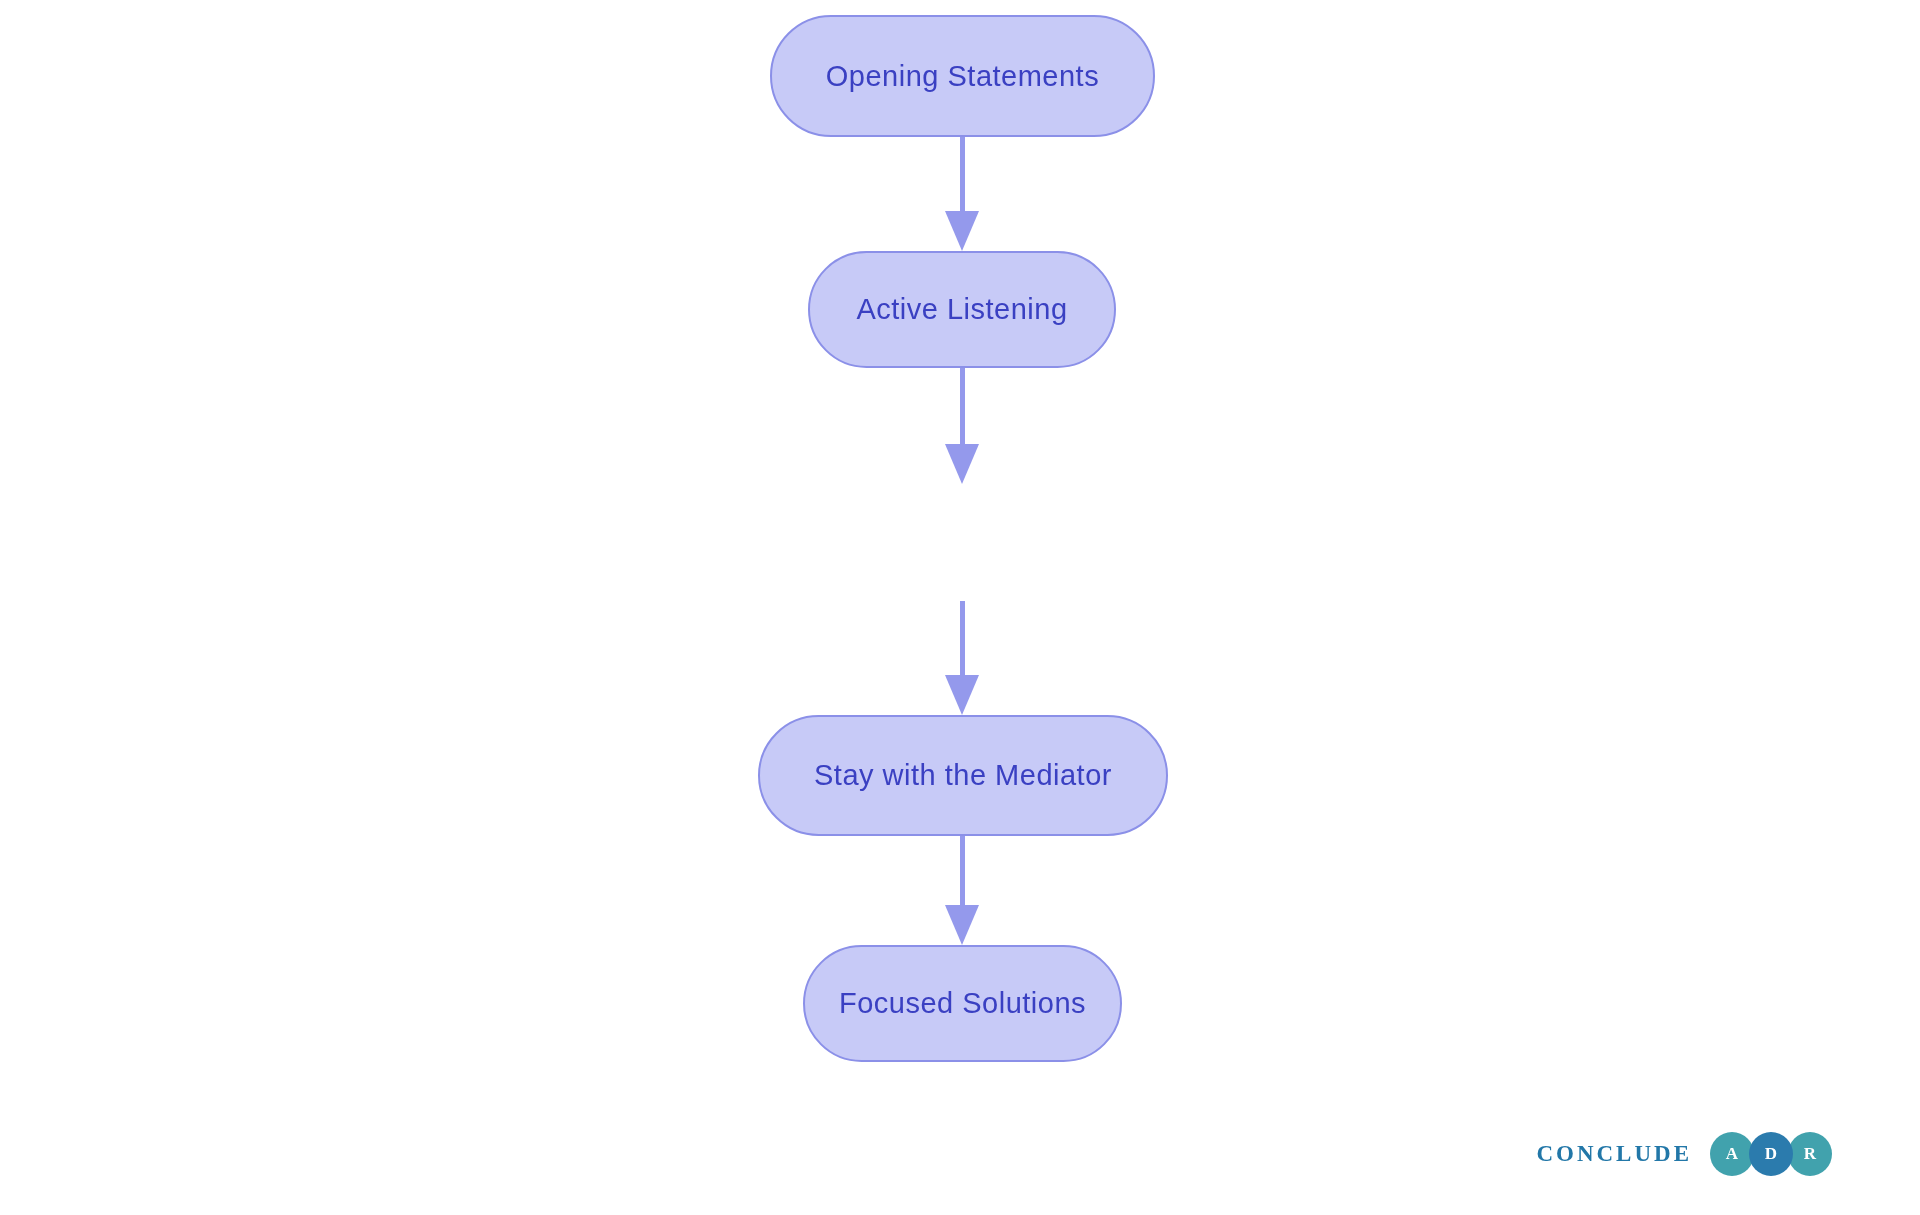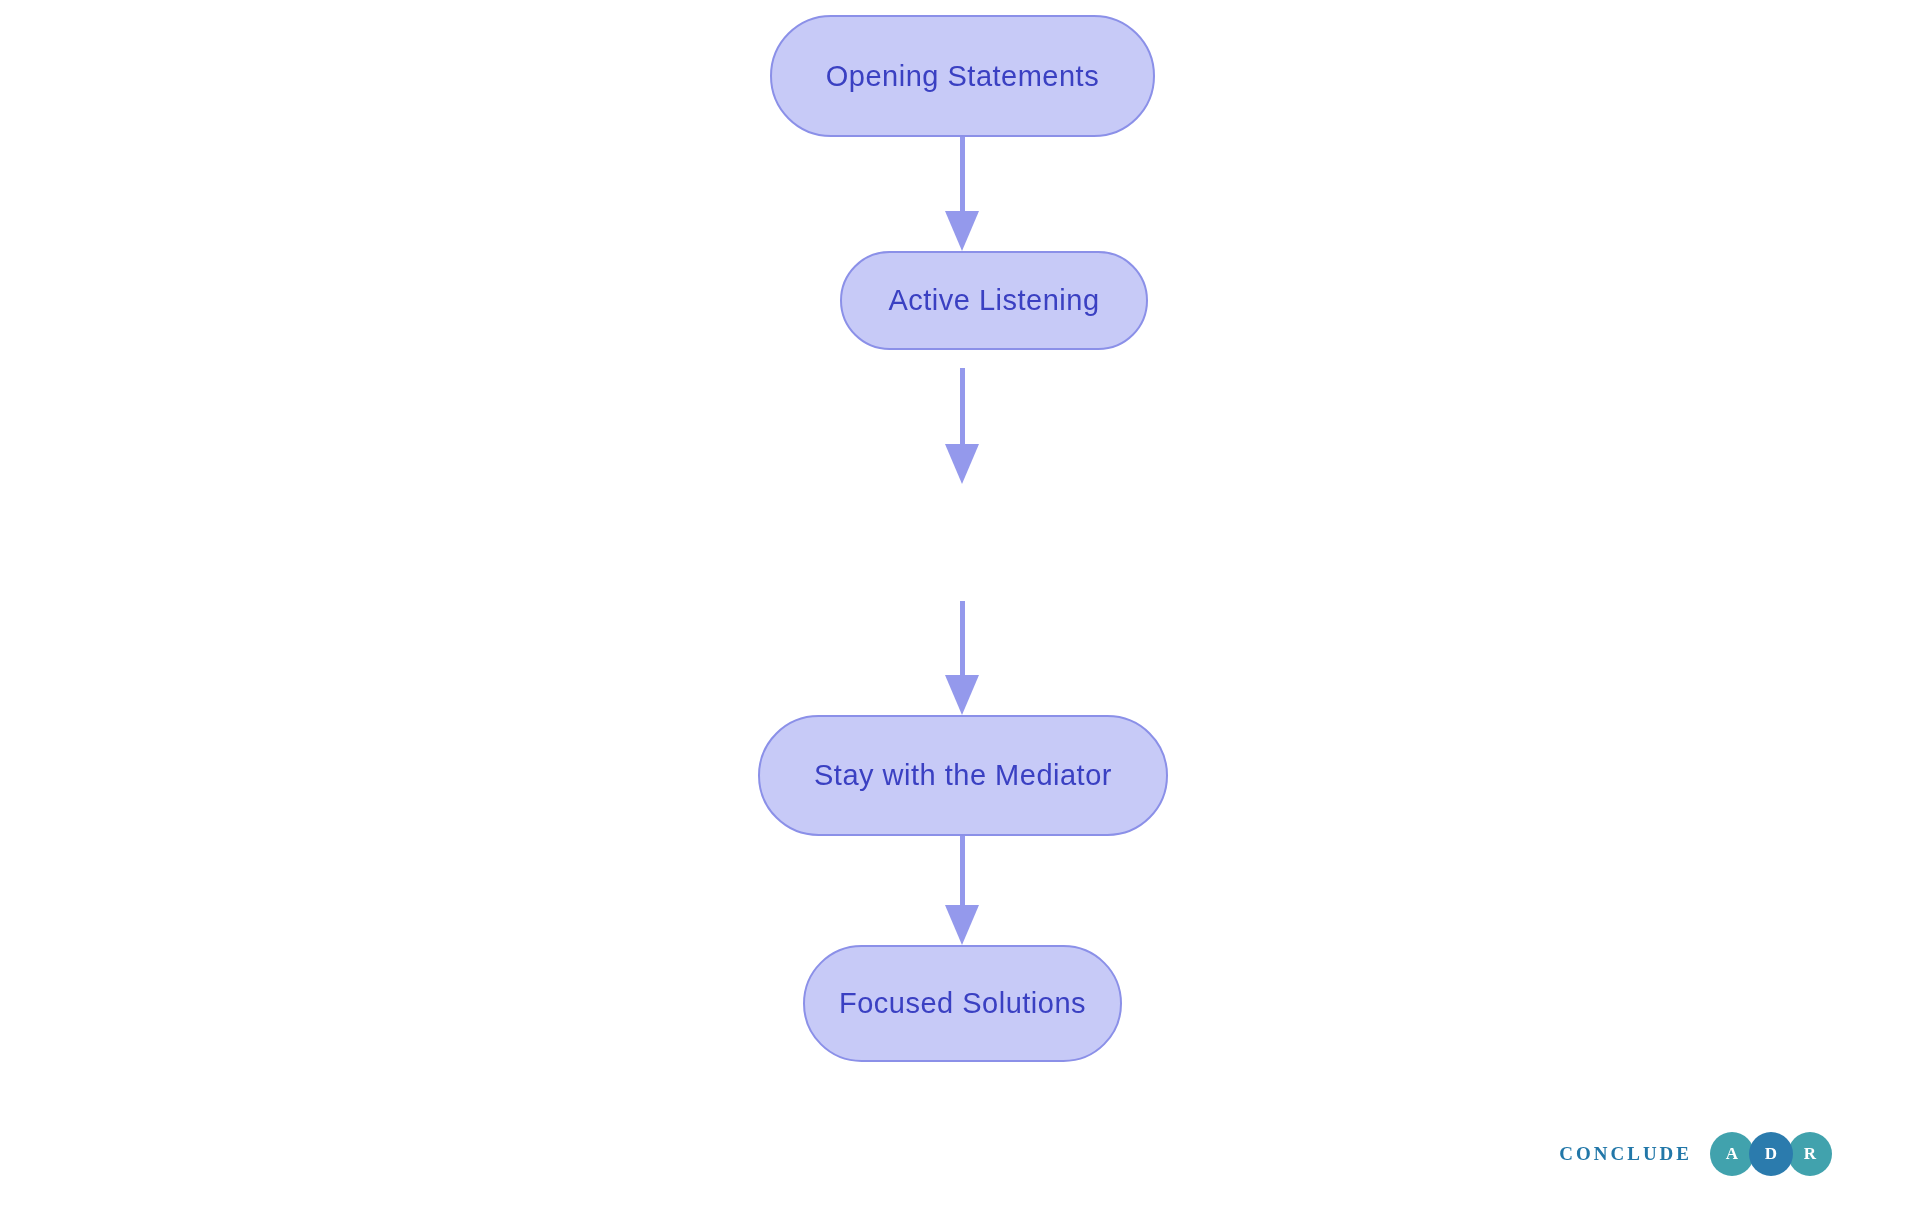--- a/index.html
+++ b/index.html
@@ -20,21 +20,21 @@
     border-radius: 61px;
     display: flex;
     align-items: center;
     justify-content: center;
     color: #3a40c2;
     font-size: 29px;
     letter-spacing: 0.5px;
     white-space: nowrap;
   }
   .node-1 { left: 770px; top: 15px;  width: 385px; height: 122px; }
-  .node-2 { left: 840px; top: 251px; width: 308px; height: 99px; }
+  .node-2 { left: 808px; top: 251px; width: 308px; height: 117px; }
   .node-3 { left: 827px; top: 484px; width: 272px; height: 117px; }
   .node-4 { left: 758px; top: 715px; width: 410px; height: 121px; }
   .node-5 { left: 803px; top: 945px; width: 319px; height: 117px; }
 
   
   .flow-arrow { position: absolute; width: 34px; left: 945px; }
   .arrow-1 { top: 137px; height: 114px; }
   .arrow-2 { top: 368px; height: 116px; }
   .arrow-3 { top: 601px; height: 114px; }
   .arrow-4 { top: 836px; height: 109px; }
@@ -57,21 +57,21 @@
   .logo {
     position: absolute;
     right: 88px; top: 1132px;
     display: flex;
     align-items: center;
     gap: 18px;
   }
   .logo-brand {
     font-family: "Liberation Serif", serif;
     font-weight: bold;
-    font-size: 19px;
+    font-size: 23px;
     letter-spacing: 3px;
     color: #2277a8;
   }
   .logo-badges { display: flex; align-items: center; }
   .badge {
     width: 44px; height: 44px;
     border-radius: 50%;
     display: flex;
     align-items: center;
     justify-content: center;

